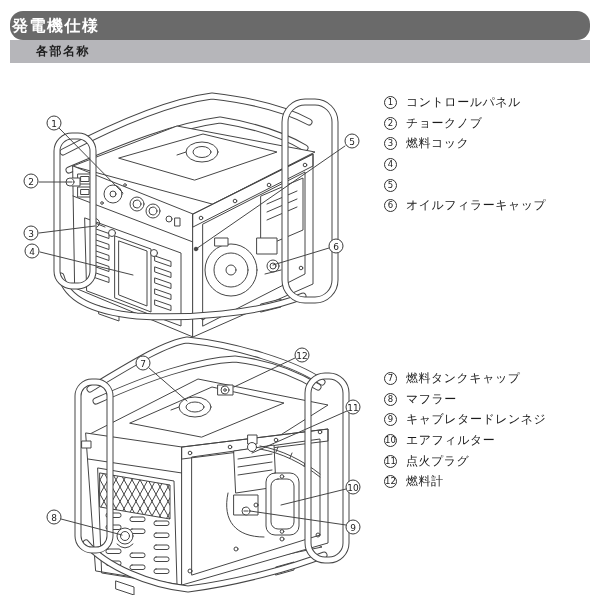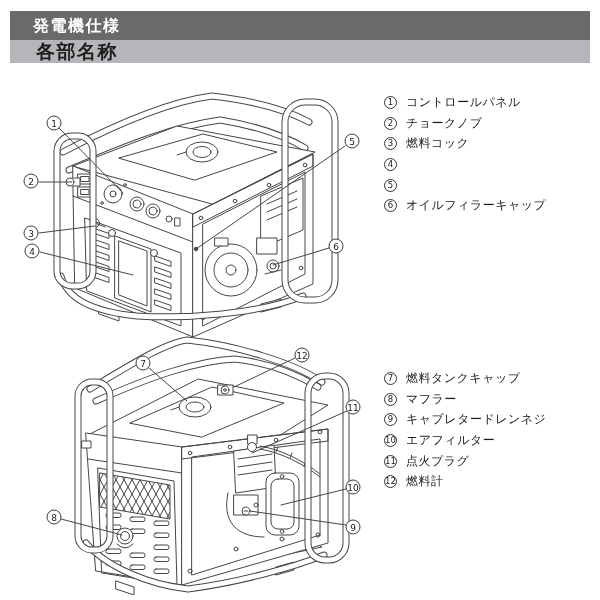--- a/index.html
+++ b/index.html
@@ -1,23 +1,23 @@
 <!DOCTYPE html>
 <html><head>
 <meta charset="utf-8">
 <style>
   html,body{margin:0;padding:0;background:#fff;}
   .screen{position:relative;width:600px;height:600px;background:#ffffff;overflow:hidden;
           font-family:"DejaVu Sans",sans-serif;color:#1b1b1b;}
   
   .bar-main{position:absolute;left:10px;top:11px;width:580px;height:29px;background:#6a6a6a;
-            color:#ffffff;font-size:16px;font-weight:bold;line-height:29px;padding-left:23px;
-            box-sizing:border-box;letter-spacing:1.5px;}
+            color:#ffffff;font-size:16px;font-weight:bold;line-height:29px;padding-left:2px;
+            box-sizing:border-box;letter-spacing:1.5px;border-radius:13px;}
   .bar-sub{position:absolute;left:10px;top:40px;width:580px;height:23px;background:#b6b6ba;
-           color:#1f1f1f;font-size:19px;font-weight:bold;line-height:23px;padding-left:26px;
+           color:#1f1f1f;font-size:12px;font-weight:bold;line-height:23px;padding-left:26px;
            box-sizing:border-box;letter-spacing:1.5px;}
   
   .legend{position:absolute;left:384px;}
   .legend-top{top:92px;}
   .legend-bottom{top:368px;}
   .lrow{height:20.7px;display:flex;align-items:center;white-space:nowrap;}
   .cnum{flex:none;width:13px;height:13px;box-sizing:border-box;border:1px solid #333;
         border-radius:50%;font-size:8.5px;line-height:11px;text-align:center;color:#222;
         background:#fff;}
   .llabel{margin-left:9px;font-size:12px;color:#1b1b1b;letter-spacing:0.5px;text-align:center;}

